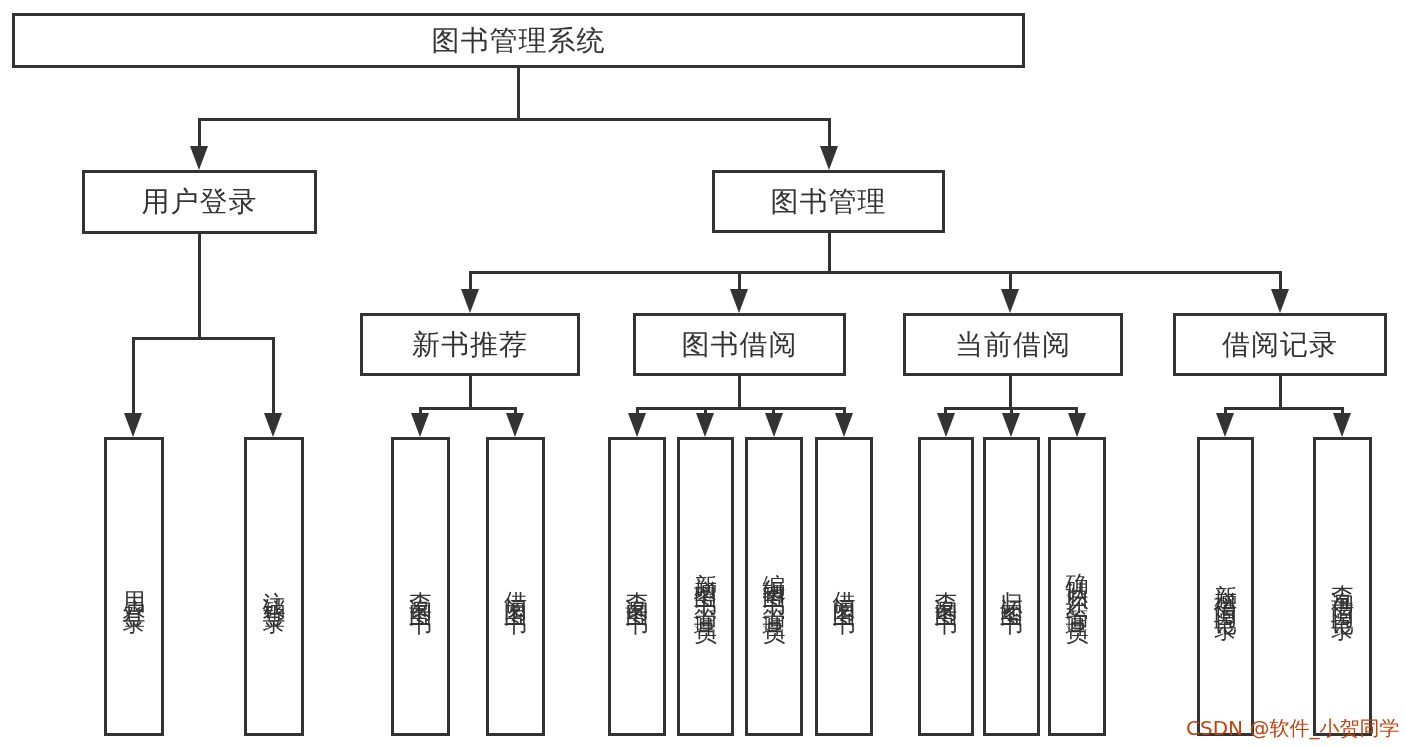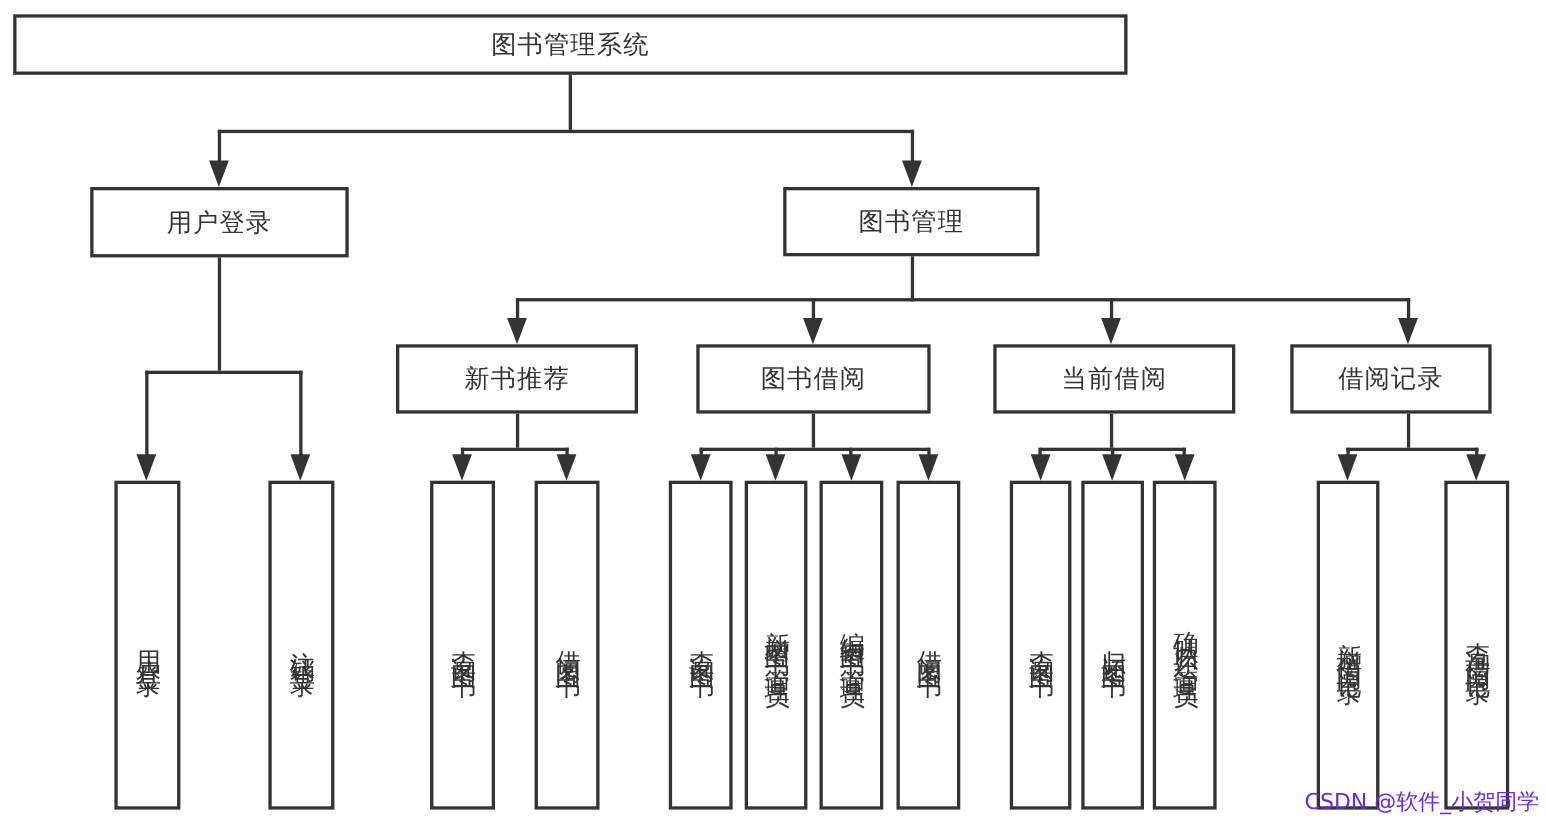--- a/index.html
+++ b/index.html
@@ -17,21 +17,21 @@
   .box, .vbox {
     position: absolute;
     border: 3px solid #333333;
     background: #ffffff;
     color: #333333;
     display: flex;
     align-items: center;
     justify-content: center;
   }
   .box {
-    font-size: 23px;
+    font-size: 28px;
     letter-spacing: 1px;
     white-space: nowrap;
   }
   .vbox {
     writing-mode: vertical-rl;
     text-orientation: mixed;
     font-size: 23px;
     line-height: 1;
     letter-spacing: 7px;
   }
@@ -41,21 +41,21 @@
   .arrow {
     position: absolute;
     width: 0; height: 0;
     border-left: 9px solid transparent;
     border-right: 9px solid transparent;
     border-top: 24px solid #333333;
   }
   .watermark {
     position: absolute;
     left: 1186px; top: 715px;
-    color: #6d28d9;
+    color: #c2410c;
     font-size: 20px;
     white-space: nowrap;
     z-index: 5;
   }
 </style>
 </head>
 <body>
 
 <div class="canvas">
 
@@ -85,21 +85,21 @@
   <div class="vline" style="left:738px; top:271px; height:20px;"></div>
   <div class="arrow" style="left:730px; top:289px;"></div>
   <div class="vline" style="left:1009px; top:271px; height:20px;"></div>
   <div class="arrow" style="left:1001px; top:289px;"></div>
   <div class="vline" style="left:1279px; top:271px; height:20px;"></div>
   <div class="arrow" style="left:1271px; top:289px;"></div>
 
   <div class="box" style="left:633px; top:313px; width:213px; height:63px;">图书借阅</div>
   <div class="box" style="left:360px; top:313px; width:220px; height:63px;">新书推荐</div>
   <div class="box" style="left:903px; top:313px; width:220px; height:63px;">当前借阅</div>
-  <div class="box" style="left:1173px; top:313px; width:183px; height:63px;">借阅记录</div>
+  <div class="box" style="left:1173px; top:313px; width:214px; height:63px;">借阅记录</div>
 
   <div class="vline" style="left:469px; top:376px; height:31px;"></div>
   <div class="hline" style="left:419px; top:407px; width:98px;"></div>
   <div class="vline" style="left:419px; top:407px; height:10px;"></div>
   <div class="arrow" style="left:411px; top:413px;"></div>
   <div class="vline" style="left:514px; top:407px; height:10px;"></div>
   <div class="arrow" style="left:506px; top:413px;"></div>
 
   <div class="vline" style="left:738px; top:376px; height:31px;"></div>
   <div class="hline" style="left:636px; top:407px; width:209px;"></div>

